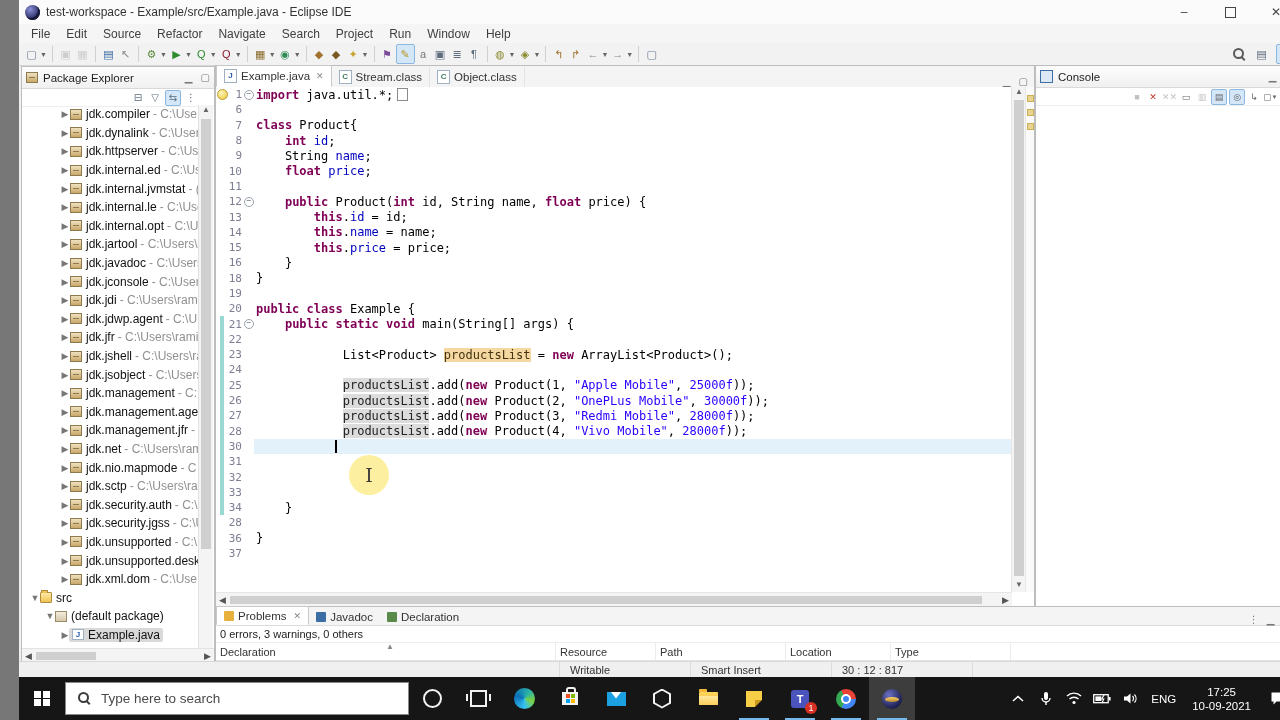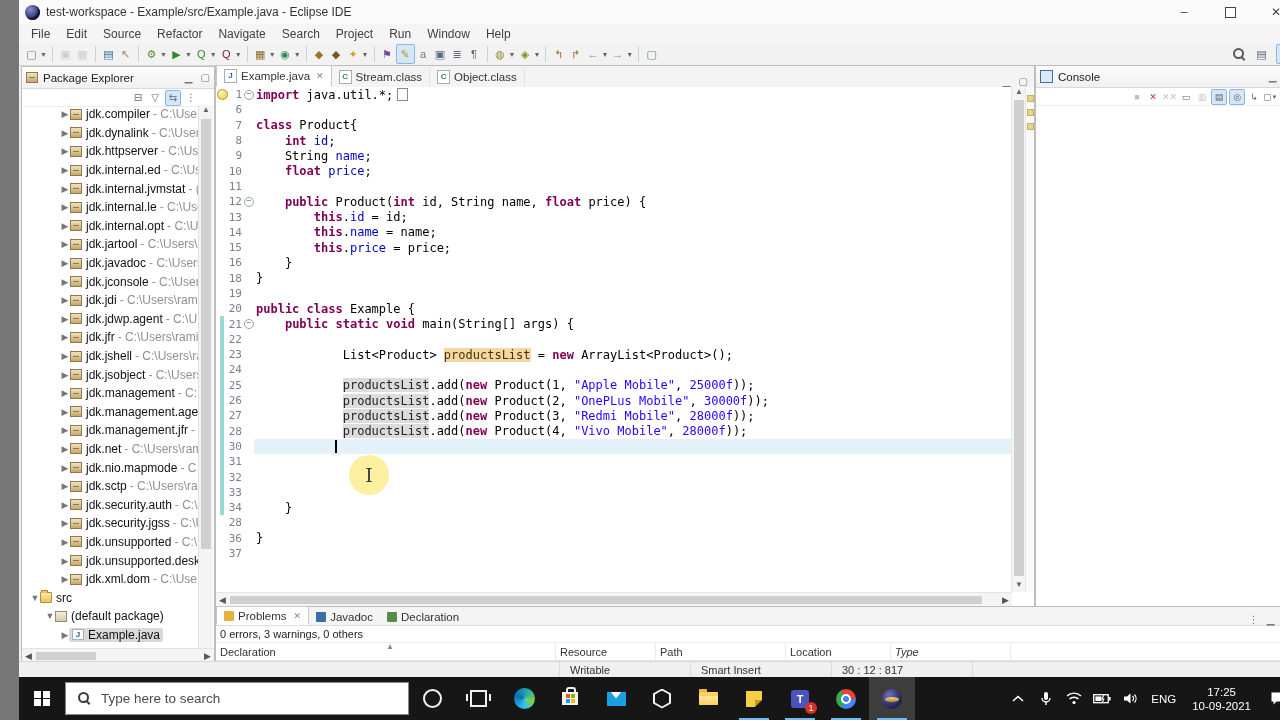--- a/index.html
+++ b/index.html
@@ -823,21 +823,21 @@
         </div>
         <div class="pcol" style="left: 340px; width: 100px;">
           <span>Resource</span>
         </div>
         <div class="pcol" style="left: 440px; width: 130px;">
           <span>Path</span>
         </div>
         <div class="pcol" style="left: 570px; width: 105px;">
           <span>Location</span>
         </div>
-        <div class="pcol" style="left: 675px; width: 120px; font-style: italic;">
+        <div class="pcol" style="left: 675px; width: 120px;">
           <span>Type</span>
         </div>
       </div>
     <div id="pscroll">▲<br>▼</div>
   </div>
 
   <div id="statusbar">
     <div style="width:540px;height:100%;border-right:1px solid #dcdcdc;"></div>
     <div class="scell" style="width:110px">Writable</div>
     <div class="scell" style="width:120px">Smart Insert</div>

